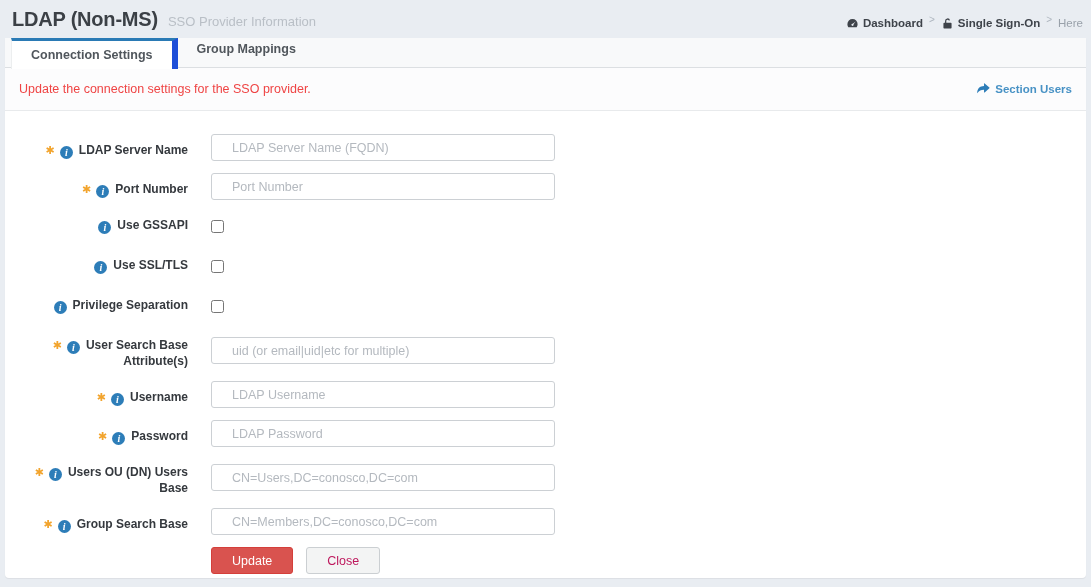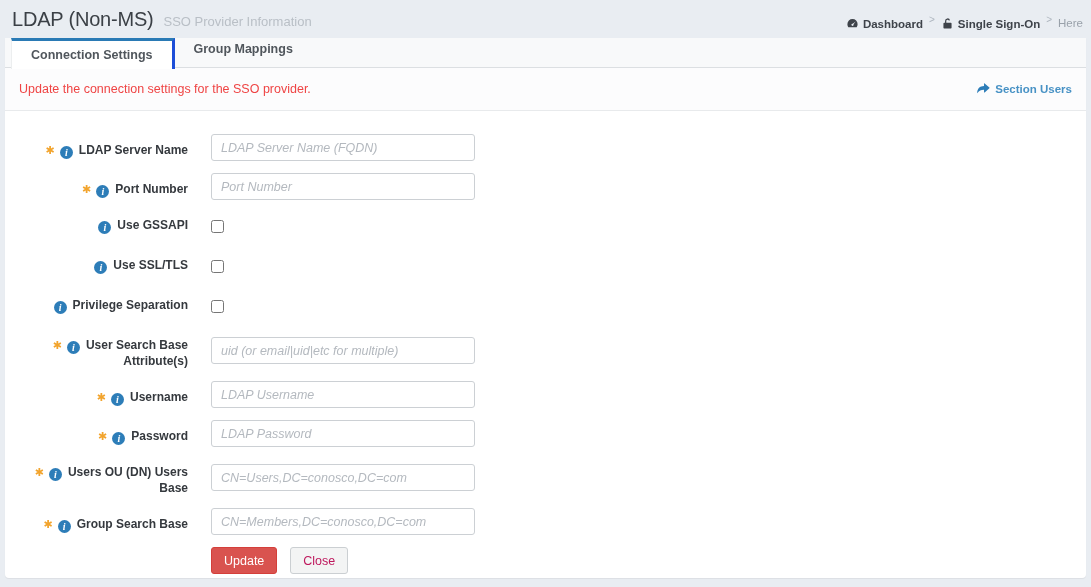--- a/index.html
+++ b/index.html
@@ -5,52 +5,52 @@
   * { margin:0; padding:0; box-sizing:border-box; }
   html,body { width:1091px; height:587px; overflow:hidden; }
   body {
     background:#e9edf2;
     font-family:"Liberation Sans", sans-serif;
     -webkit-font-smoothing:antialiased;
   }
   
   .header { height:38px; display:flex; justify-content:space-between; align-items:center; padding:0 8px 0 12px; }
   .title-wrap { display:flex; align-items:baseline; }
-  .page-title { font-size:20px; font-weight:400; color:#3b4046; letter-spacing:-.2px; }
+  .page-title { font-size:20px; font-weight:700; color:#3b4046; letter-spacing:-.2px; }
   .page-subtitle { font-size:13px; color:#b9bfc6; margin-left:10px; font-weight:400; }
   .breadcrumb { display:flex; align-items:center; font-size:11.5px; color:#3e434a; font-weight:700; }
-  .crumb { display:flex; align-items:flex-end; cursor:pointer;margin-top:8px; }
+  .crumb { display:flex; align-items:center; cursor:pointer;margin-top:8px; }
   .crumb .bc-icon { display:inline-flex; margin-right:4px; }
   .crumb .bc-icon svg { width:13px; height:13px; fill:#3e434a; }
   .crumb.current { color:#99a1aa; font-weight:400; cursor:default; }
   .bc-sep { color:#aeb6bf; font-weight:400; font-size:10px; margin:0 6px; }
   
   .card { margin:0 5px; height:540px; background:#fff; border-radius:0 0 4px 4px; box-shadow:0 1px 1px rgba(0,0,0,.06); }
   
   .tabbar { height:30px; background:#f8f9fa; border-bottom:1px solid #dcdfe2; display:flex; align-items:flex-start; padding-left:6px; }
   .tab { height:22px; display:flex; align-items:center; padding:0 19px; font-size:12.5px; font-weight:600; color:#50565c; cursor:pointer; }
-  .tab.active { height:31px; margin-bottom:-1px; background:#fff; border-top:3px solid #2a7ab5; border-right:3px solid #1d4ed8; border-left:1px solid #eceeef; }
+  .tab.active { height:31px; margin-bottom:-1px; background:#fff; border-top:3px solid #2a7ab5; border-right:6px solid #1d4ed8; border-left:1px solid #eceeef; }
   
   .section-bar { height:43px; background:#fcfcfd; border-bottom:1px solid #e8eaec; display:flex; align-items:center; justify-content:space-between; padding:0 14px; }
   .section-desc { font-size:12.5px; color:#ef4444; }
   .section-help { display:flex; align-items:center; font-size:11.5px; font-weight:600; color:#4892c5; cursor:pointer; text-decoration:none; }
   .section-help svg { width:14px; height:12px; margin-right:5px; fill:#2d7db8; }
   
   .form-area { padding-top:23px; }
   .form-row { display:flex; margin-bottom:12px;align-items:center; }
   .form-row.cb-row { margin-bottom:18px; }
   .label-col { width:183px; margin-right:23px; text-align:right; font-size:12px; font-weight:700; color:#35393e; line-height:15px; padding-top:6px; }
   .req-star { color:#f2a42d; margin-right:5px; font-size:11px; font-weight:400; }
   .info-badge { display:inline-block; width:13px; height:13px; border-radius:50%; background:#2d7db8; color:#fff; font-size:10px; line-height:13px; text-align:center; font-weight:700; font-style:italic; font-family:"Liberation Serif", serif; margin-right:6px; vertical-align:-2px; cursor:pointer; }
   .field-col { display:flex; }
-  input.text-input { width:264px; height:27px; border:1px solid #ccd0d4; border-radius:3px; padding:0 9px; font-size:12.5px; color:#333; font-family:"Liberation Sans", sans-serif; outline:none;font-style:italic; }
+  input.text-input { width:344px; height:27px; border:1px solid #ccd0d4; border-radius:3px; padding:0 20px; font-size:12.5px; color:#333; font-family:"Liberation Sans", sans-serif; outline:none; }
   input.text-input::placeholder { color:#b4b9bf; }
   input.cbx { width:13px; height:13px; margin-top:7px; cursor:pointer; }
   .btn-row { margin-left:206px; margin-top:0; display:flex; }
-  .btn { height:27px; padding:0 12px; font-size:12.5px; border-radius:3px; cursor:pointer; font-family:"Liberation Sans", sans-serif; }
+  .btn { height:27px; padding:0 20px; font-size:12.5px; border-radius:3px; cursor:pointer; font-family:"Liberation Sans", sans-serif; }
   .btn-update { background:#d9534f; border:1px solid #d43f3a; color:#fff; }
   .btn-close { background:#f3f4f4; border:1px solid #cbcfd2; color:#be185d; margin-left:13px; }
 </style>
 </head>
 <body>
 
 <div class="header">
   <div class="title-wrap">
     <span class="page-title">LDAP (Non-MS)</span>
     <span class="page-subtitle">SSO Provider Information</span>

